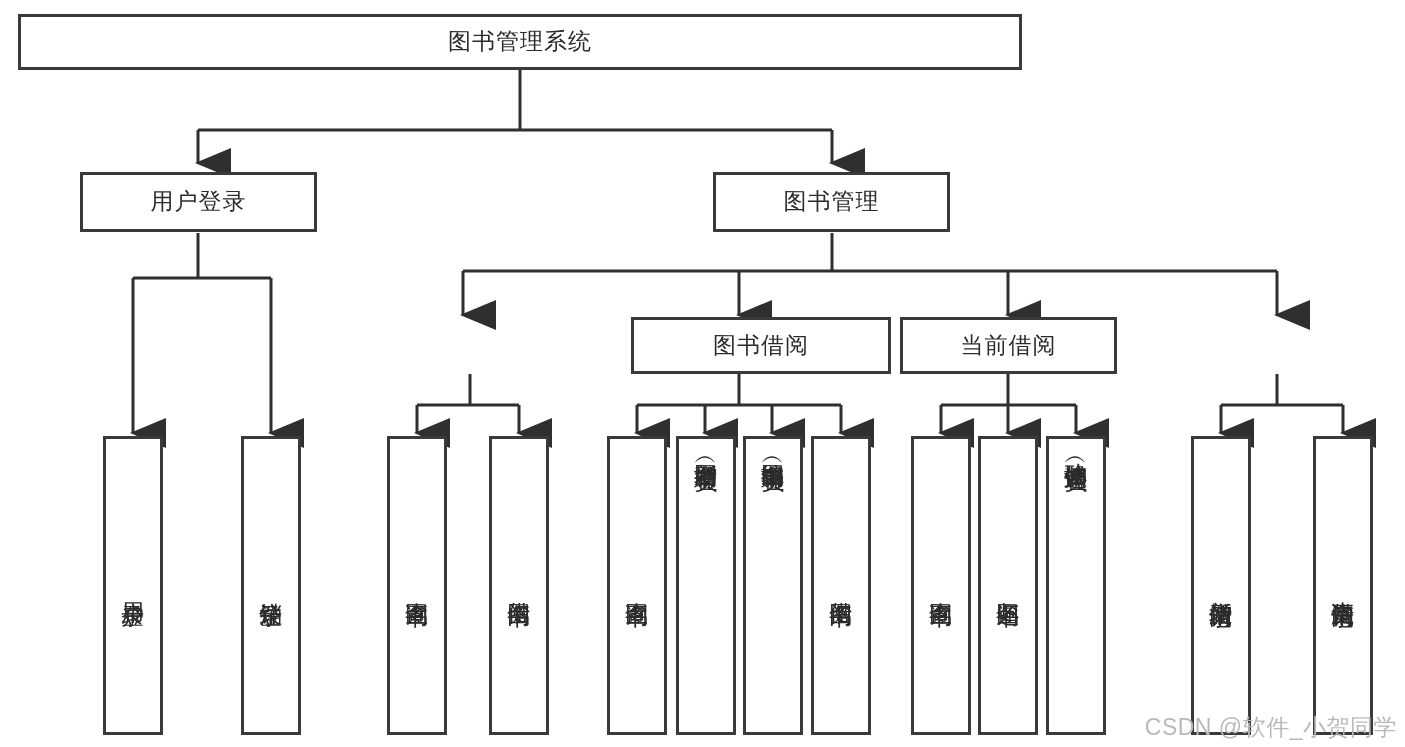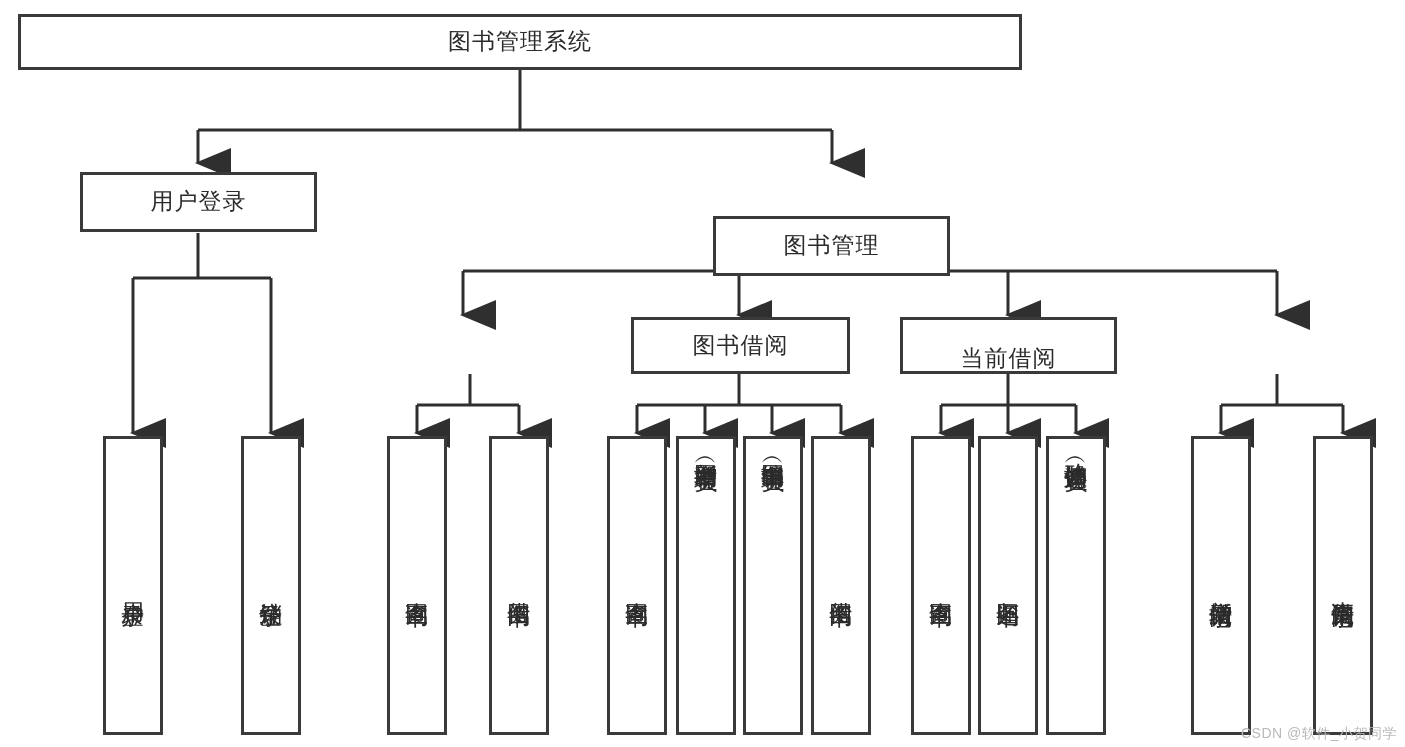--- a/index.html
+++ b/index.html
@@ -59,21 +59,21 @@
   .leaf {
     align-items: flex-start;
     padding-top: 6px;
   }
   .leaf.center { align-items: center; padding-top: 0; }
 
   #watermark {
     position: absolute;
     right: 8px;
     bottom: 4px;
-    font-size: 14px;
+    font-size: 23px;
     color: #b9b9b9;
     letter-spacing: 0.5px;
     white-space: nowrap;
     user-select: none;
   }
 </style>
 </head>
 <body>
 
 <div id="canvas">
@@ -129,30 +129,30 @@
   </svg>
 
   <div class="node level0" style="left:18px; top:14px; width:1004px; height:56px;">
     <span class="hlabel">图书管理系统</span>
   </div>
 
   <div class="node level1" style="left:80px; top:172px; width:237px; height:60px;">
     <span class="hlabel">用户登录</span>
   </div>
 
-  <div class="node level1" style="left:713px; top:172px; width:237px; height:60px;margin-top:44px;">
+  <div class="node level1" style="left:713px; top:172px; width:237px; height:60px;">
     <span class="hlabel">图书管理</span>
   </div>
 
 
-  <div class="node level2" style="left:631px; top:317px; width:219px; height:57px;">
+  <div class="node level2" style="left:631px; top:317px; width:260px; height:57px;">
     <span class="hlabel">图书借阅</span>
   </div>
 
-  <div class="node level2" style="left:900px; top:317px; width:217px; height:57px;align-items:flex-end;">
+  <div class="node level2" style="left:900px; top:317px; width:217px; height:57px;">
     <span class="hlabel">当前借阅</span>
   </div>
 
 
   <div class="node leaf center" style="left:103px; top:436px; width:60px; height:299px;">
     <span class="vlabel">用户登录</span>
   </div>
 
   <div class="node leaf center" style="left:241px; top:436px; width:60px; height:299px;">
     <span class="vlabel">注销登录</span>

